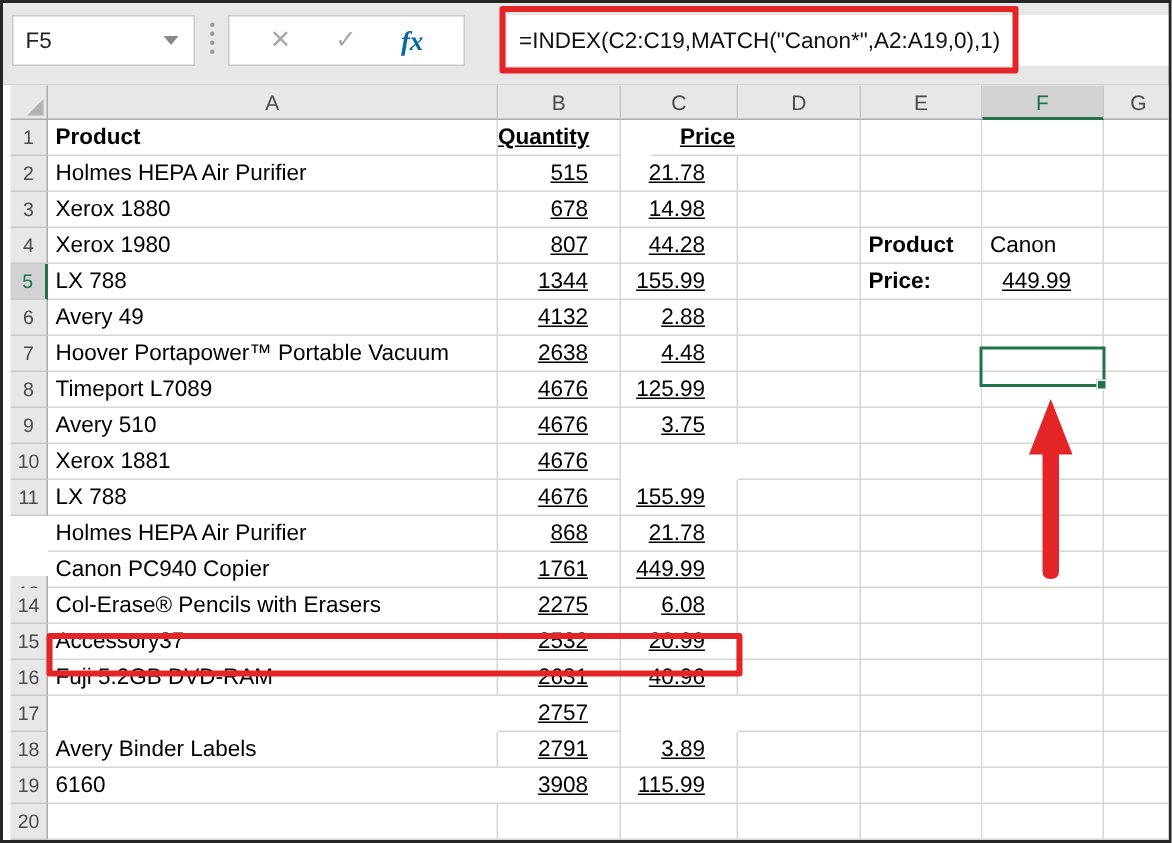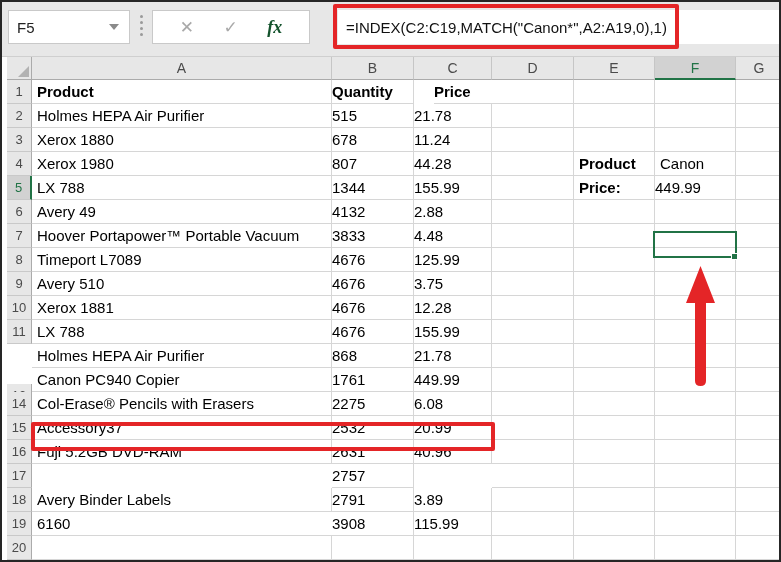--- a/index.html
+++ b/index.html
@@ -13,41 +13,41 @@
   .topbar{position:absolute;left:0;top:0;width:100%;height:55px;background:var(--topbar);border-bottom:1px solid #cfcfcf;}
   .namebox{position:absolute;left:6px;top:8px;width:122px;height:34px;background:#fff;border:1px solid #c9c9c9;
            display:flex;align-items:center;font-size:15px;color:#222;padding:0 8px;}
   .namebox .val{flex:1;}
   .caret{width:0;height:0;border-left:5px solid transparent;border-right:5px solid transparent;border-top:6px solid #8a8a8a;margin-right:2px;}
   .dots{position:absolute;left:138px;top:13px;display:flex;flex-direction:column;gap:3px;}
   .dots i{width:3px;height:3px;border-radius:50%;background:#9a9a9a;display:block;}
   .fxgroup{position:absolute;left:150px;top:8px;width:158px;height:34px;background:#fff;border:1px solid #c9c9c9;
            display:flex;align-items:center;justify-content:space-around;padding:0 12px;}
   .fxgroup .x,.fxgroup .chk{color:#a9a9a9;font-size:17px;}
-  .fxgroup .fx{color:#14532d;font-size:18px;font-style:italic;font-family:"Liberation Serif","DejaVu Serif",serif;font-weight:bold;}
+  .fxgroup .fx{color:#0369a1;font-size:18px;font-style:italic;font-family:"Liberation Serif","DejaVu Serif",serif;font-weight:bold;}
   .fbar{position:absolute;left:336px;top:8px;width:441px;height:34px;background:#fff;
         display:flex;align-items:center;font-size:15px;color:#111;padding:0 8px;white-space:nowrap;overflow:hidden;}
   .redbox{position:absolute;border:4px solid var(--red);border-radius:2px;background:transparent;z-index:10;pointer-events:none;}
   .fredbox{left:331px;top:2px;width:346px;height:45px;}
   
   #grid{position:absolute;left:0;top:55px;width:100%;height:505px;background:#fff;}
   #grid > div{position:absolute;overflow:hidden;}
   .gutter{position:absolute;left:0;top:55px;width:5px;height:505px;background:#fff;}
   .selectall{background:var(--hdrbg);border-right:1px solid var(--hdrline);border-bottom:1px solid var(--hdrline);}
   .tri{position:absolute;right:2px;bottom:2px;width:0;height:0;border-left:11px solid transparent;border-bottom:11px solid #b2b2b2;}
   .colhead{background:var(--hdrbg);color:#4b4b4b;font-size:14px;text-align:center;line-height:22px;
            border-right:1px solid #c6c6c6;border-bottom:1px solid var(--hdrline);}
   .colhead.sel{background:var(--hdrsel);color:var(--excel-green);border-bottom:2px solid var(--excel-green);}
   .rowhead{background:var(--hdrbg);color:#4b4b4b;font-size:13px;text-align:center;line-height:23px;
            border-right:1px solid var(--hdrline);border-bottom:1px solid #c9c9c9;}
   .rowhead.sel{background:var(--hdrsel);color:var(--excel-green);border-right:2px solid var(--excel-green);}
   .cell{font-size:15px;color:#000;line-height:23px;padding-left:5px;white-space:nowrap;
         border-right:1px solid var(--grid);border-bottom:1px solid var(--grid);background:#fff;}
   .cell.b{font-weight:bold;}
-  .cell.r{text-align:left;padding-right:5px;padding-left:0;}
+  .cell.r{text-align:right;padding-right:21px;padding-left:0;text-decoration:underline;}
   
   .selbox{position:absolute;left:651px;top:229px;width:84px;height:27px;border:2px solid var(--excel-green);z-index:5;pointer-events:none;}
   .handle{position:absolute;left:729px;top:251px;width:7px;height:7px;background:var(--excel-green);border:1px solid #fff;z-index:6;}
   .rowredbox{left:29px;top:420px;width:464px;height:29px;}
   .arrow{position:absolute;left:680px;top:261px;z-index:9;pointer-events:none;}
 </style>
 </head>
 <body>
 
 <div id="app">
@@ -98,21 +98,21 @@
       <div class="cell" style="left: 30px; top: 47px; width: 300px; height: 24px;">Holmes HEPA Air Purifier</div>
       <div class="cell r" style="left: 330px; top: 47px; width: 82px; height: 24px;">515</div>
       <div class="cell r" style="left: 412px; top: 47px; width: 78px; height: 24px;">21.78</div>
       <div class="cell" style="left: 490px; top: 47px; width: 82px; height: 24px;"></div>
       <div class="cell" style="left: 572px; top: 47px; width: 81px; height: 24px;"></div>
       <div class="cell" style="left: 653px; top: 47px; width: 81px; height: 24px;"></div>
       <div class="cell" style="left: 734px; top: 47px; width: 47px; height: 24px;"></div>
       <div class="rowhead" style="left: 5px; top: 71px; width: 25px; height: 24px;">3</div>
       <div class="cell" style="left: 30px; top: 71px; width: 300px; height: 24px;">Xerox 1880</div>
       <div class="cell r" style="left: 330px; top: 71px; width: 82px; height: 24px;">678</div>
-      <div class="cell r" style="left: 412px; top: 71px; width: 78px; height: 24px;">11.24</div>
+      <div class="cell r" style="left: 412px; top: 71px; width: 78px; height: 24px;">14.98</div>
       <div class="cell" style="left: 490px; top: 71px; width: 82px; height: 24px;"></div>
       <div class="cell" style="left: 572px; top: 71px; width: 81px; height: 24px;"></div>
       <div class="cell" style="left: 653px; top: 71px; width: 81px; height: 24px;"></div>
       <div class="cell" style="left: 734px; top: 71px; width: 47px; height: 24px;"></div>
       <div class="rowhead" style="left: 5px; top: 95px; width: 25px; height: 24px;">4</div>
       <div class="cell" style="left: 30px; top: 95px; width: 300px; height: 24px;">Xerox 1980</div>
       <div class="cell r" style="left: 330px; top: 95px; width: 82px; height: 24px;">807</div>
       <div class="cell r" style="left: 412px; top: 95px; width: 78px; height: 24px;">44.28</div>
       <div class="cell" style="left: 490px; top: 95px; width: 82px; height: 24px;"></div>
       <div class="cell b" style="left: 572px; top: 95px; width: 81px; height: 24px;">Product</div>
@@ -129,21 +129,21 @@
       <div class="rowhead" style="left: 5px; top: 143px; width: 25px; height: 24px;">6</div>
       <div class="cell" style="left: 30px; top: 143px; width: 300px; height: 24px;">Avery 49</div>
       <div class="cell r" style="left: 330px; top: 143px; width: 82px; height: 24px;">4132</div>
       <div class="cell r" style="left: 412px; top: 143px; width: 78px; height: 24px;">2.88</div>
       <div class="cell" style="left: 490px; top: 143px; width: 82px; height: 24px;"></div>
       <div class="cell" style="left: 572px; top: 143px; width: 81px; height: 24px;"></div>
       <div class="cell" style="left: 653px; top: 143px; width: 81px; height: 24px;"></div>
       <div class="cell" style="left: 734px; top: 143px; width: 47px; height: 24px;"></div>
       <div class="rowhead" style="left: 5px; top: 167px; width: 25px; height: 24px;">7</div>
       <div class="cell" style="left: 30px; top: 167px; width: 300px; height: 24px;">Hoover Portapower™ Portable Vacuum</div>
-      <div class="cell r" style="left: 330px; top: 167px; width: 82px; height: 24px;">3833</div>
+      <div class="cell r" style="left: 330px; top: 167px; width: 82px; height: 24px;">2638</div>
       <div class="cell r" style="left: 412px; top: 167px; width: 78px; height: 24px;">4.48</div>
       <div class="cell" style="left: 490px; top: 167px; width: 82px; height: 24px;"></div>
       <div class="cell" style="left: 572px; top: 167px; width: 81px; height: 24px;"></div>
       <div class="cell" style="left: 653px; top: 167px; width: 81px; height: 24px;"></div>
       <div class="cell" style="left: 734px; top: 167px; width: 47px; height: 24px;"></div>
       <div class="rowhead" style="left: 5px; top: 191px; width: 25px; height: 24px;">8</div>
       <div class="cell" style="left: 30px; top: 191px; width: 300px; height: 24px;">Timeport L7089</div>
       <div class="cell r" style="left: 330px; top: 191px; width: 82px; height: 24px;">4676</div>
       <div class="cell r" style="left: 412px; top: 191px; width: 78px; height: 24px;">125.99</div>
       <div class="cell" style="left: 490px; top: 191px; width: 82px; height: 24px;"></div>
@@ -154,21 +154,20 @@
       <div class="cell" style="left: 30px; top: 215px; width: 300px; height: 24px;">Avery 510</div>
       <div class="cell r" style="left: 330px; top: 215px; width: 82px; height: 24px;">4676</div>
       <div class="cell r" style="left: 412px; top: 215px; width: 78px; height: 24px;">3.75</div>
       <div class="cell" style="left: 490px; top: 215px; width: 82px; height: 24px;"></div>
       <div class="cell" style="left: 572px; top: 215px; width: 81px; height: 24px;"></div>
       <div class="cell" style="left: 653px; top: 215px; width: 81px; height: 24px;"></div>
       <div class="cell" style="left: 734px; top: 215px; width: 47px; height: 24px;"></div>
       <div class="rowhead" style="left: 5px; top: 239px; width: 25px; height: 24px;">10</div>
       <div class="cell" style="left: 30px; top: 239px; width: 300px; height: 24px;">Xerox 1881</div>
       <div class="cell r" style="left: 330px; top: 239px; width: 82px; height: 24px;">4676</div>
-      <div class="cell r" style="left: 412px; top: 239px; width: 78px; height: 24px;">12.28</div>
       <div class="cell" style="left: 490px; top: 239px; width: 82px; height: 24px;"></div>
       <div class="cell" style="left: 572px; top: 239px; width: 81px; height: 24px;"></div>
       <div class="cell" style="left: 653px; top: 239px; width: 81px; height: 24px;"></div>
       <div class="cell" style="left: 734px; top: 239px; width: 47px; height: 24px;"></div>
       <div class="rowhead" style="left: 5px; top: 263px; width: 25px; height: 24px;">11</div>
       <div class="cell" style="left: 30px; top: 263px; width: 300px; height: 24px;">LX 788</div>
       <div class="cell r" style="left: 330px; top: 263px; width: 82px; height: 24px;">4676</div>
       <div class="cell r" style="left: 412px; top: 263px; width: 78px; height: 24px;">155.99</div>
       <div class="cell" style="left: 490px; top: 263px; width: 82px; height: 24px;"></div>
       <div class="cell" style="left: 572px; top: 263px; width: 81px; height: 24px;"></div>

